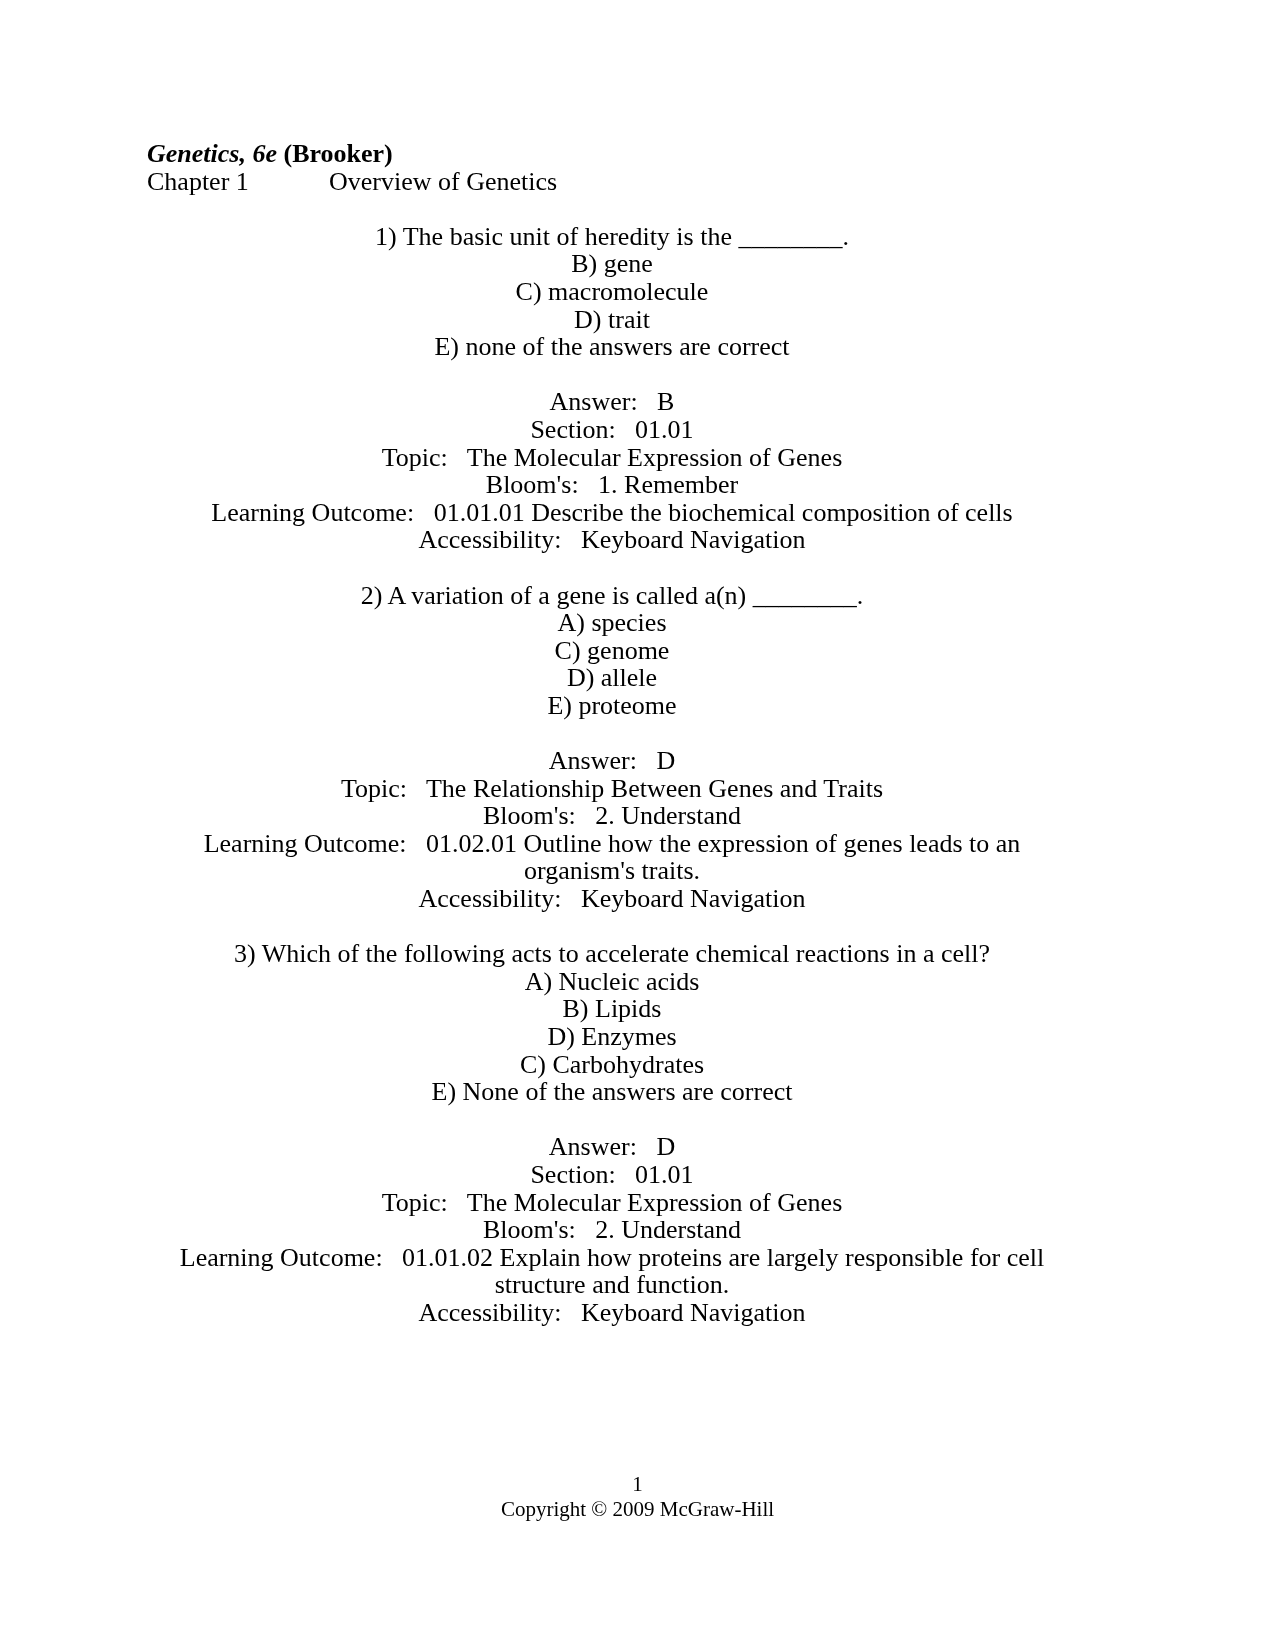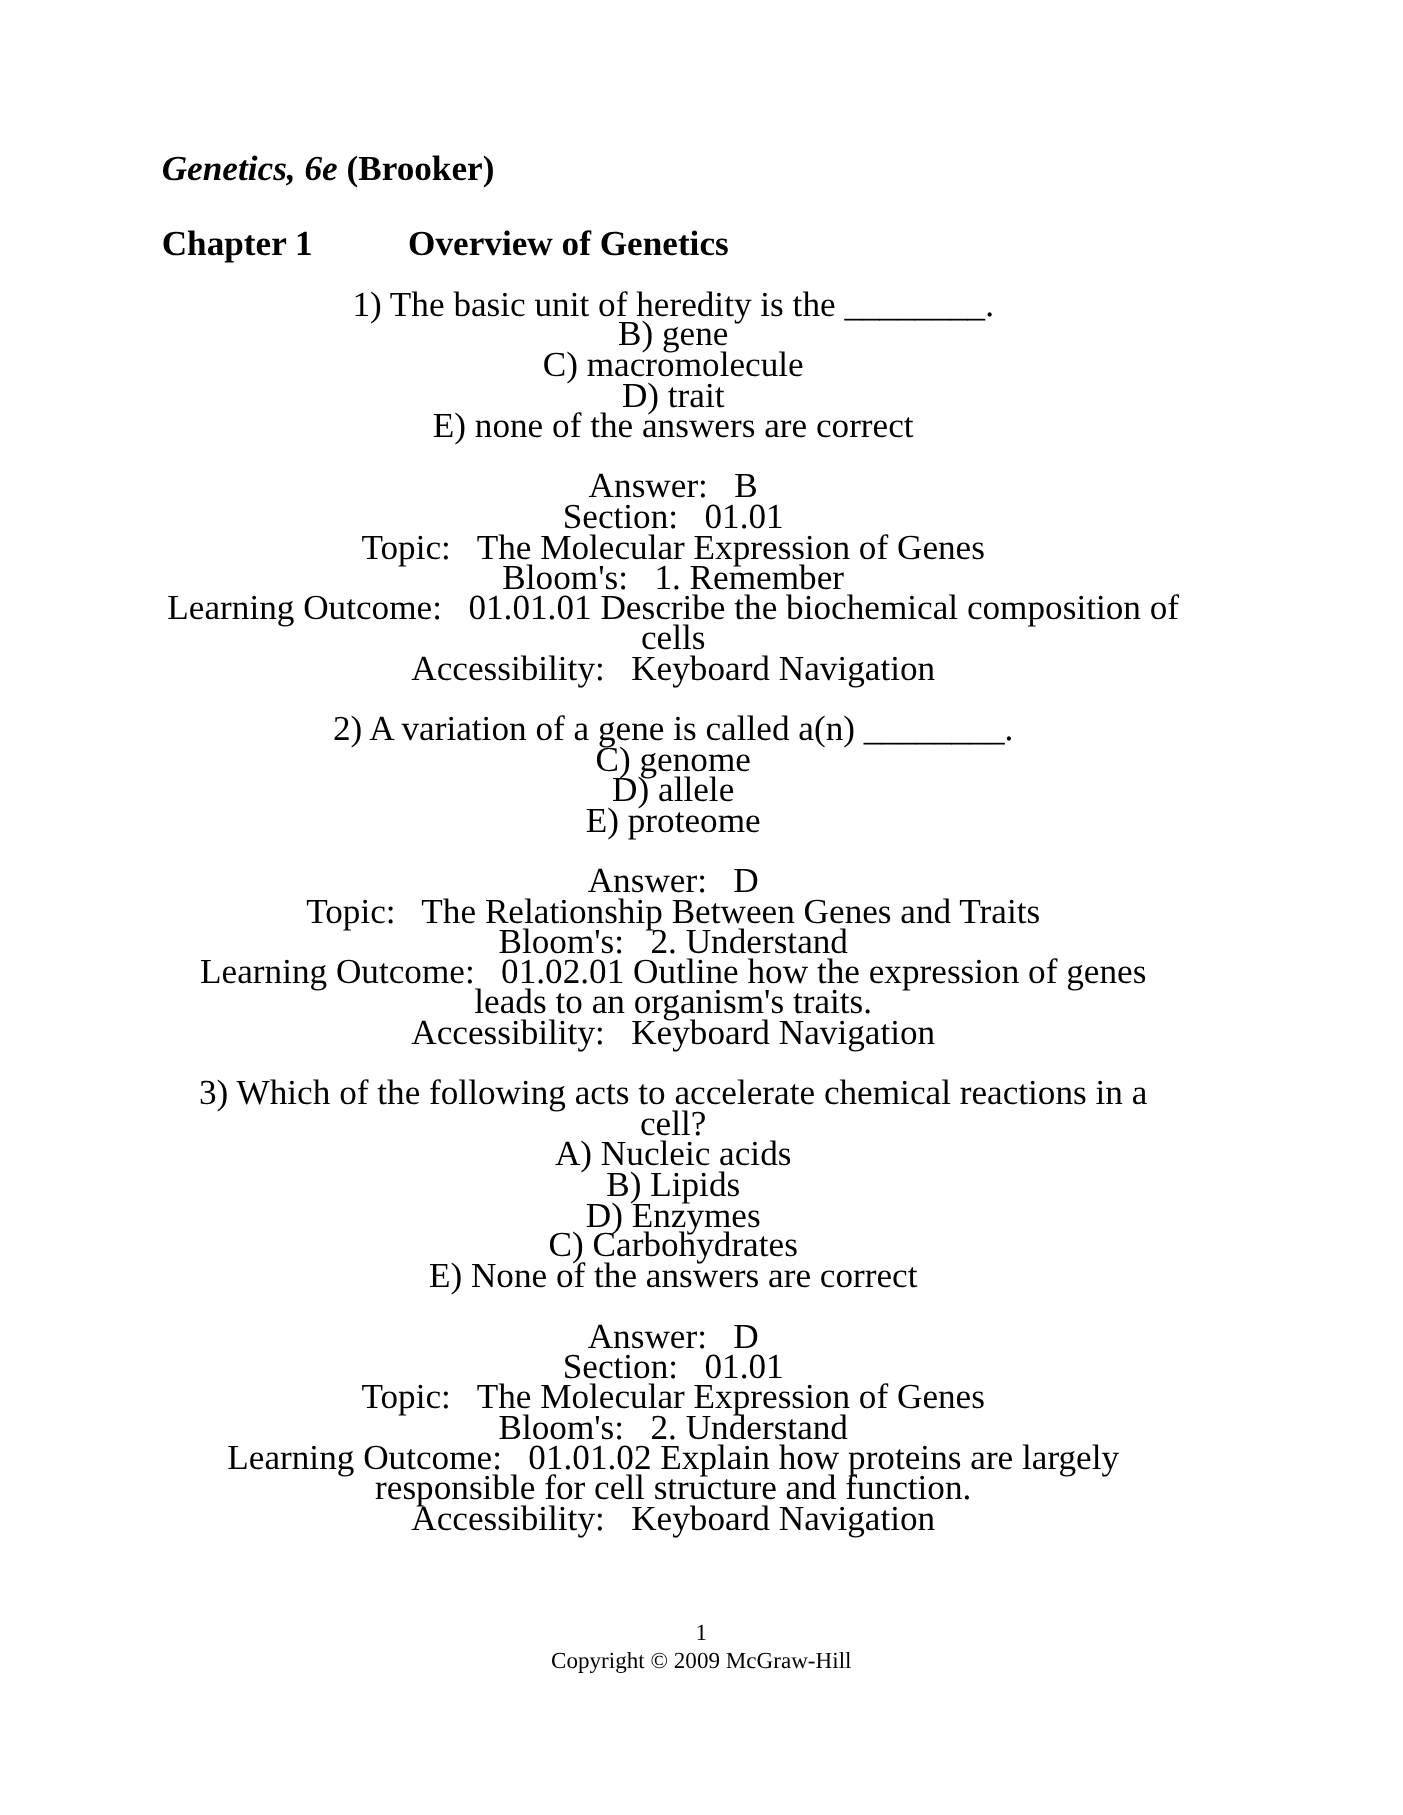--- a/index.html
+++ b/index.html
@@ -19,35 +19,34 @@
     position: absolute;
     left: 0;
     top: 0;
     width: 1275px;
     height: 1650px;
     box-sizing: border-box;
     padding: 140px 150px 0 147px;
   }
   .doc-body {
     width: 930px;
-    font-size: 32px;
+    font-size: 26px;
     line-height: 27.6px;
   }
   .heading-line {
     font-weight: bold;
     white-space: pre;
   }
   .heading-line .title-italic {
     font-style: italic;
     font-weight: bold;
   }
   .chapter-line {
-    font-weight: bold;
+    font-weight: normal;
     white-space: pre;
-    margin-top: 40px;
   }
   .spacer {
     height: 27.6px;
   }
   .q-block {
     margin: 0;
     text-align: center;
   }
   .line {
     white-space: pre-wrap;
@@ -96,20 +95,21 @@
       <div class="meta-line">Topic:   The Molecular Expression of Genes</div>
       <div class="meta-line">Bloom's:   1. Remember</div>
       <div class="meta-line">Learning Outcome:   01.01.01 Describe the biochemical composition of cells</div>
       <div class="meta-line">Accessibility:   Keyboard Navigation</div>
     </div>
 
     <div class="spacer"></div>
 
     <div class="q-block">
       <div class="line">2) A variation of a gene is called a(n) ________.</div>
+      <div class="line">A) species</div>
       <div class="line">C) genome</div>
       <div class="line">D) allele</div>
       <div class="line">E) proteome</div>
       <div class="spacer"></div>
       <div class="meta-line">Answer:   D</div>
       <div class="meta-line">Topic:   The Relationship Between Genes and Traits</div>
       <div class="meta-line">Bloom's:   2. Understand</div>
       <div class="meta-line">Learning Outcome:   01.02.01 Outline how the expression of genes leads to an organism's traits.</div>
       <div class="meta-line">Accessibility:   Keyboard Navigation</div>
     </div>

